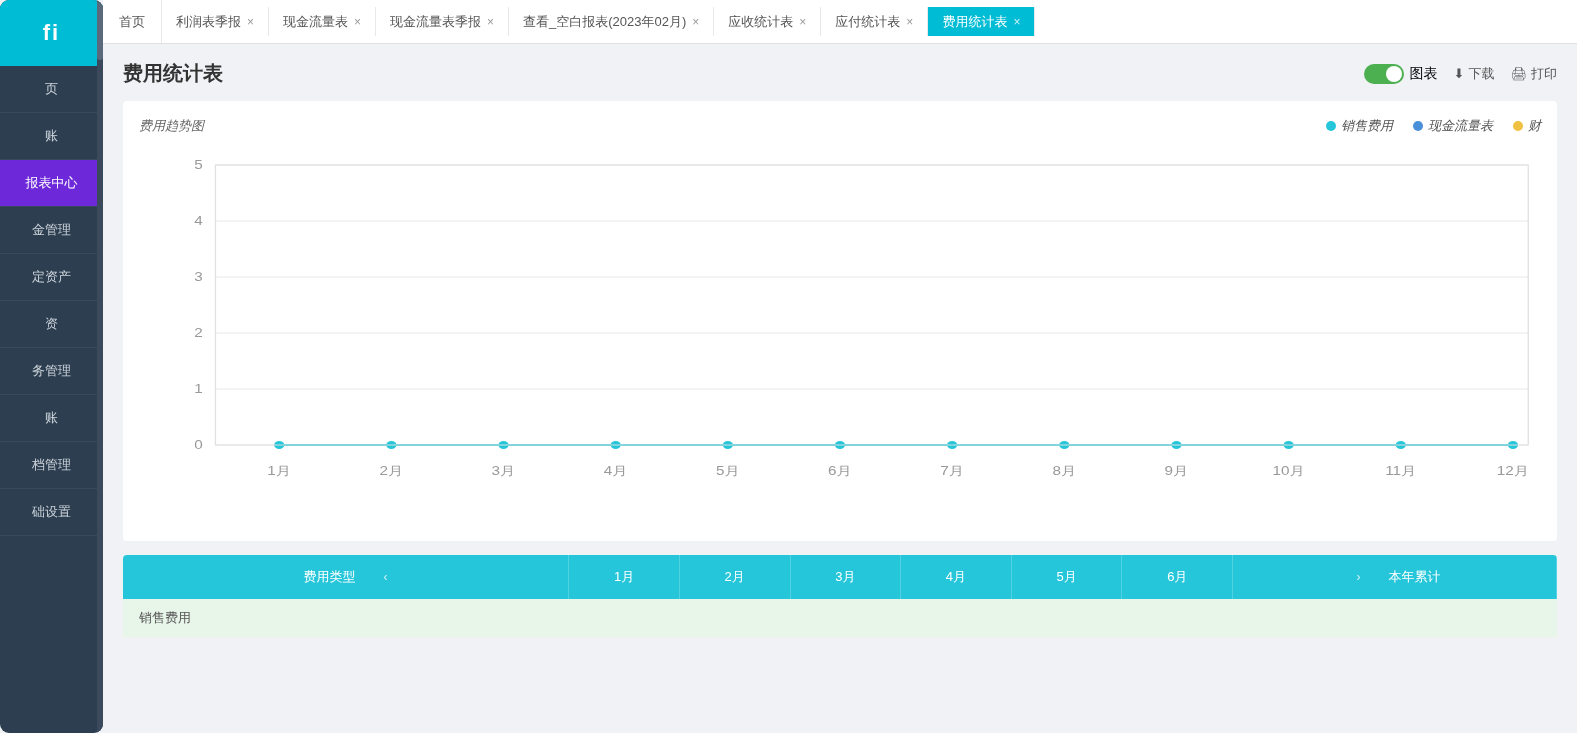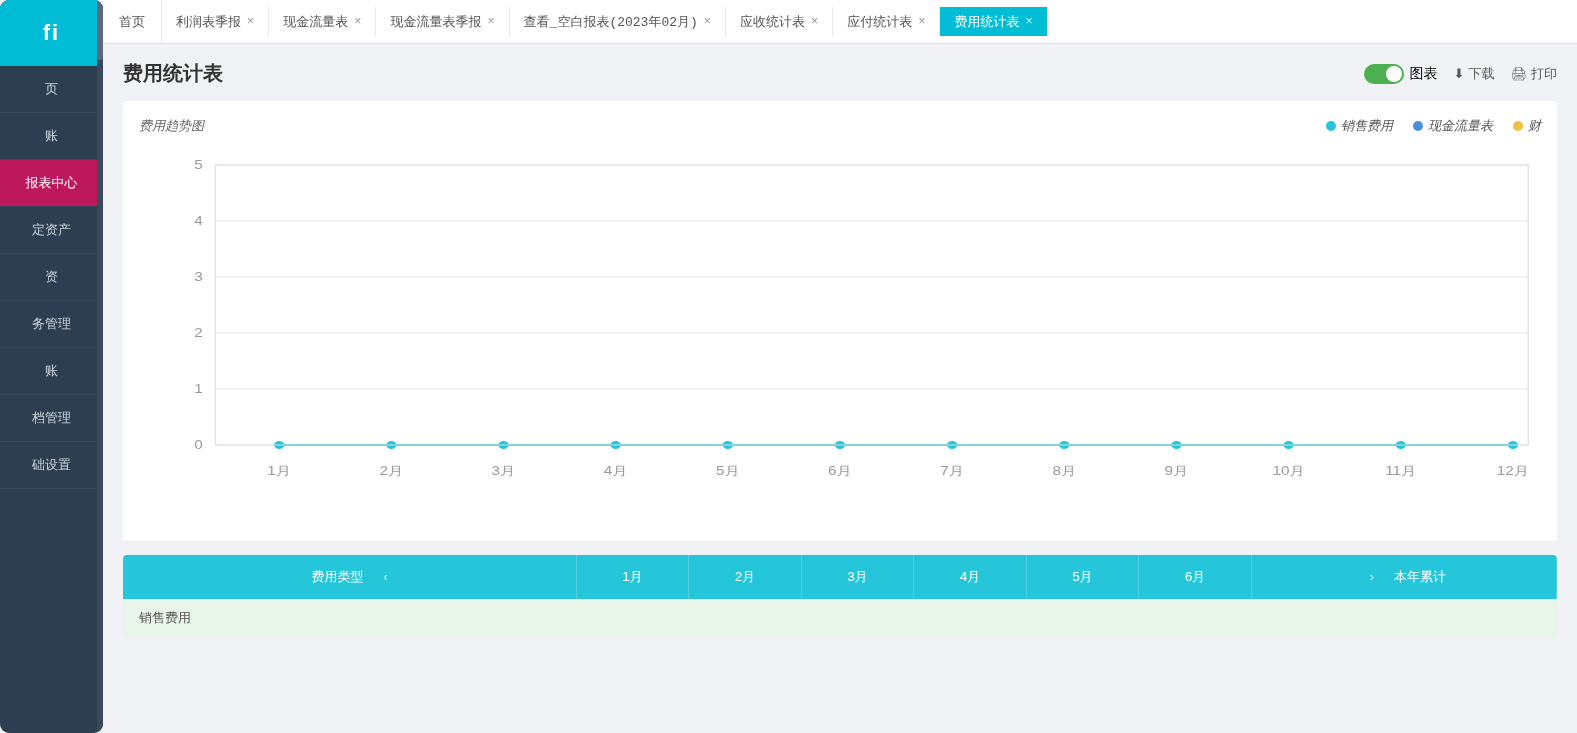--- a/index.html
+++ b/index.html
@@ -29,21 +29,21 @@
       letter-spacing: 2px;
     }
     .sidebar-item {
       color: #cdd4db;
       padding: 14px 0;
       text-align: center;
       font-size: 13px;
       cursor: pointer;
       border-bottom: 1px solid #3a4a5c;
     }
-    .sidebar-item.active { background: #be185d; color: #fff; }
+    .sidebar-item.active { background: #6d28d9; color: #fff; }
     .sidebar-scrollbar {
       position: absolute;
       right: 0;
       top: 0;
       width: 6px;
       height: 100%;
       background: #3a4a5c;
     }
     .sidebar-scrollbar-thumb {
       width: 6px;
@@ -79,21 +79,20 @@
       align-items: center;
       padding: 0 14px;
       height: 29px;
       font-size: 13px;
       color: #555;
       cursor: pointer;
       white-space: nowrap;
       border-right: 1px solid #e8e8e8;
       background: #fff;
       flex-shrink: 0;
-      font-family: Liberation Mono, monospace;
     }
     .tab.active {
       background: #00bcd4;
       color: #fff;
     }
     .tab-close {
       margin-left: 6px;
       font-size: 12px;
       color: #999;
       cursor: pointer;
@@ -260,31 +259,32 @@
       width: 20px;
       height: 20px;
       cursor: pointer;
       color: rgba(255,255,255,0.8);
       font-size: 12px;
     }
     .th-nav {
       display: flex;
       align-items: center;
       justify-content: center;
-      gap: 12px;
+      gap: 20px;
     }
   </style>
 </head>
 <body>
 
 <div class="sidebar">
   <div class="sidebar-logo">fi</div>
   <div class="sidebar-item">页</div>
   <div class="sidebar-item">账</div>
   <div class="sidebar-item active">报表中心</div>
+  <div class="sidebar-item">金管理</div>
   <div class="sidebar-item">定资产</div>
   <div class="sidebar-item">资</div>
   <div class="sidebar-item">务管理</div>
   <div class="sidebar-item">账</div>
   <div class="sidebar-item">档管理</div>
   <div class="sidebar-item">础设置</div>
   <div class="sidebar-scrollbar">
     <div class="sidebar-scrollbar-thumb"></div>
   </div>
 </div>

